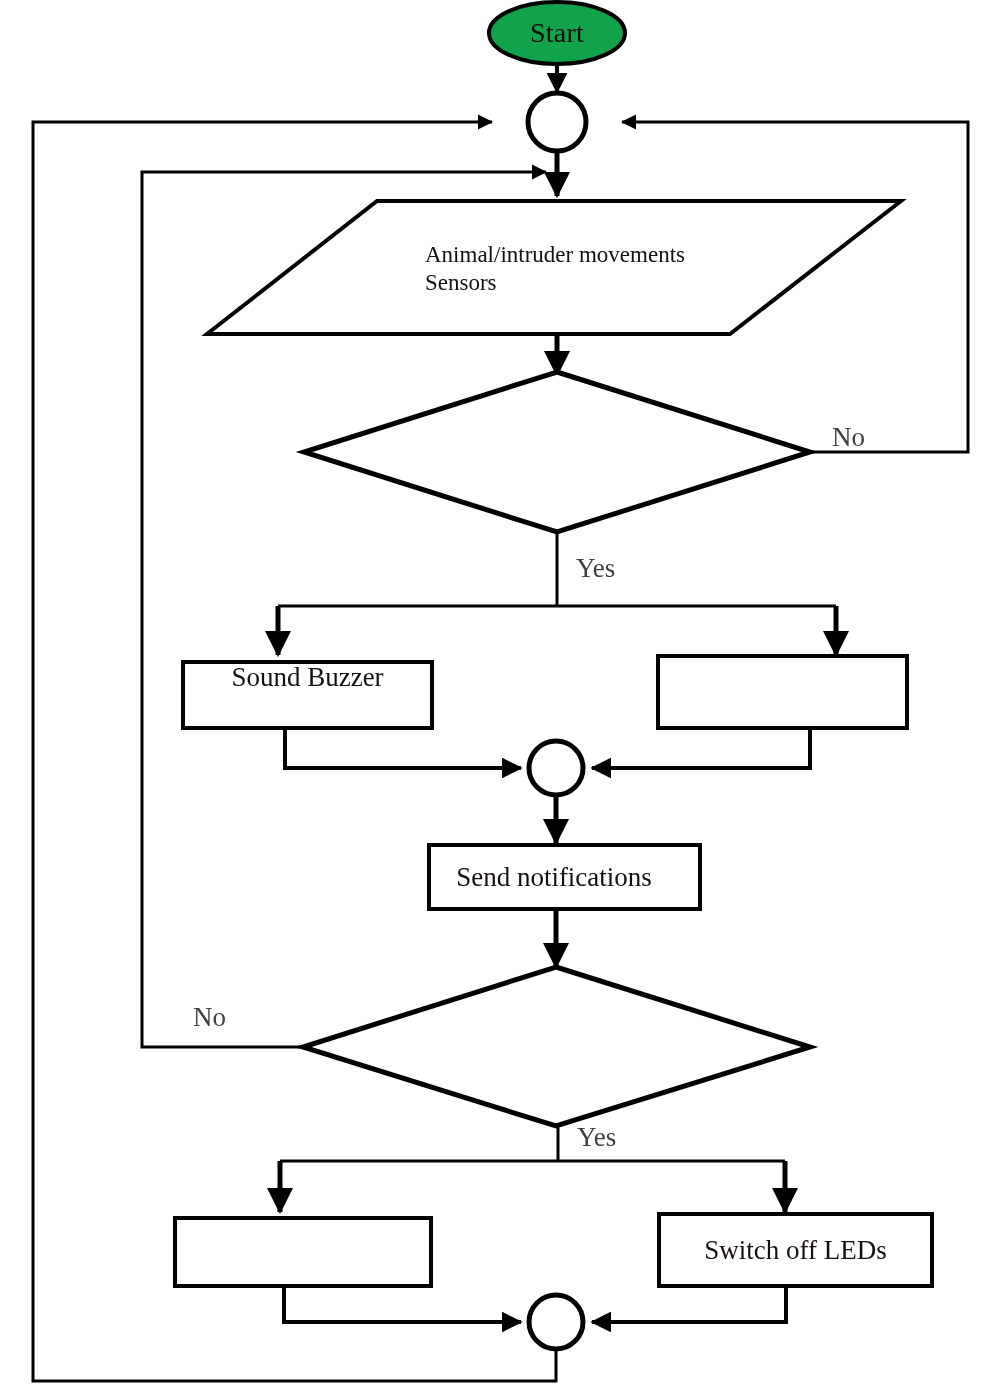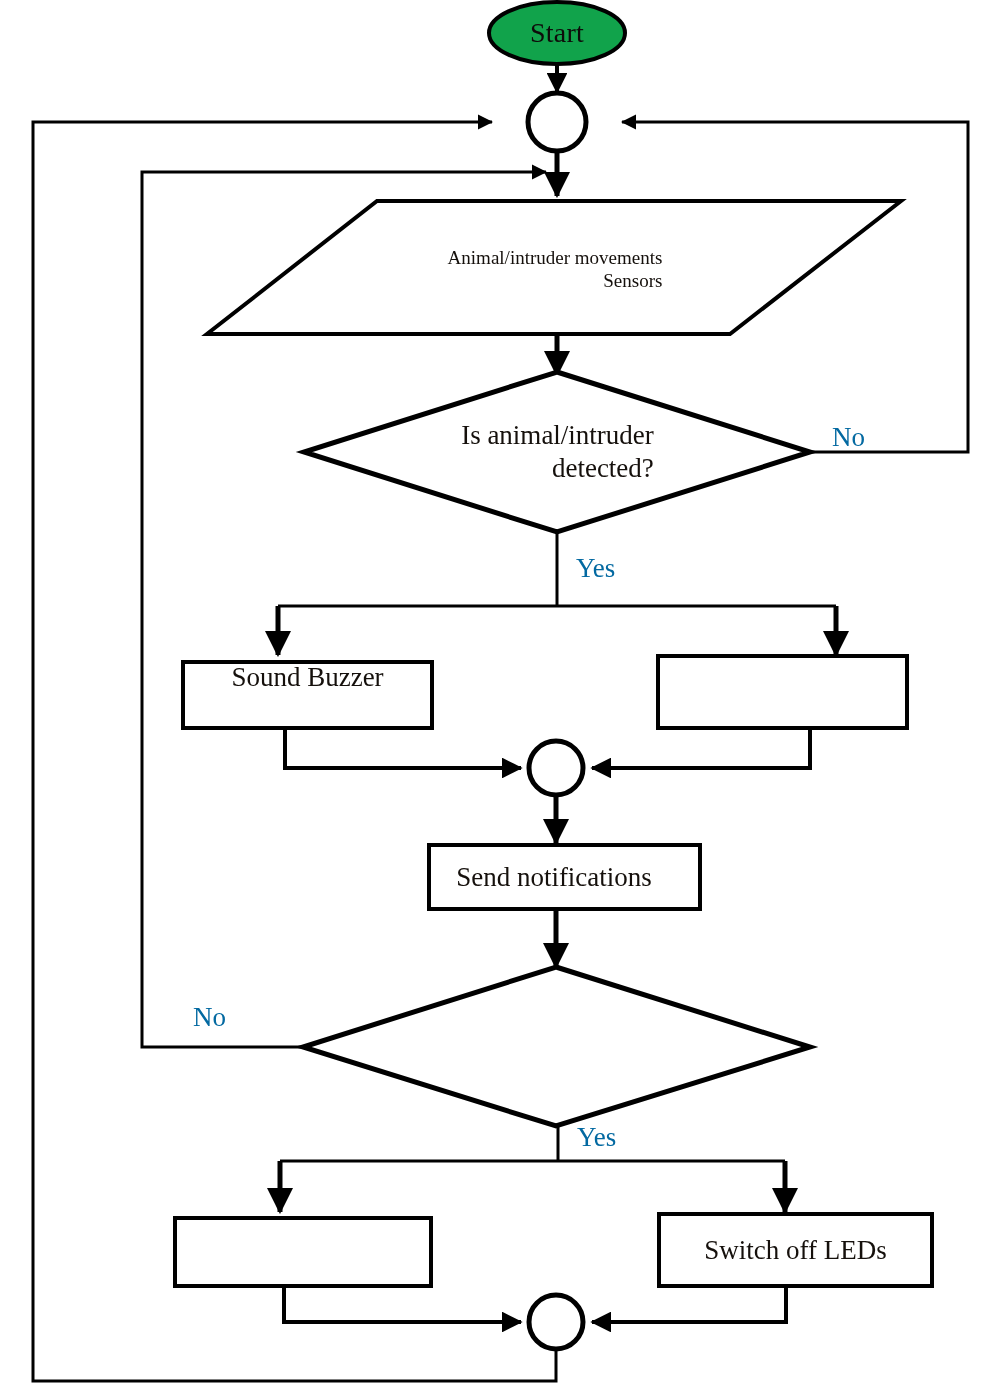--- a/index.html
+++ b/index.html
@@ -22,39 +22,39 @@
     left: 0;
     top: 0;
     width: 990px;
     height: 1400px;
   }
   .node-label {
     position: absolute;
     display: flex;
     align-items: center;
     justify-content: center;
-    text-align: right;
+    text-align: left;
     color: #15100c;
     pointer-events: none;
     line-height: 1.22;
     white-space: pre-line;
   }
   .edge-label {
     position: absolute;
-    color: #0369a1;
+    color: #404040;
     font-size: 27px;
     line-height: 1;
   }
   .start-label {
     color: #0e0c0a;
     font-size: 28px;
     letter-spacing: 0.2px;
   }
   .proc-label { font-size: 27px; }
-  .io-label   { font-size: 19px; }
+  .io-label   { font-size: 23px; }
   .dec-label  { font-size: 27px; }
 </style>
 </head>
 <body>
 
 <div id="flowchart-root">
 
   <svg id="flow-svg" viewBox="0 0 990 1400">
     <defs>
       <marker id="arrow" viewBox="0 0 10 10" refX="9.2" refY="5" markerWidth="5.2" markerHeight="5.2" orient="auto-start-reverse">
@@ -128,22 +128,20 @@
     <path d="M 786 1286 L 786 1322 L 592 1322" fill="none" stroke="#000000" stroke-width="4" marker-end="url(#arrow)"></path>
 
     <circle cx="556" cy="1322" r="27" fill="#ffffff" stroke="#000000" stroke-width="5"></circle>
   </svg>
 
   <div class="node-label start-label" style="left:489px; top:12px; width:136px; height:42px;">Start</div>
 
   <div class="node-label io-label" style="left:330px; top:232px; width:450px; height:74px;">Animal/intruder movements
 Sensors</div>
 
-  <div class="node-label dec-label" style="left:400px; top:413px; width:315px; height:78px;">Is animal/intruder
-detected?</div>
 
   <div class="node-label proc-label" style="left:185px; top:644px; width:245px; height:66px;">Sound Buzzer</div>
 
 
   <div class="node-label proc-label" style="left:431px; top:845px; width:246px; height:64px;">Send notifications</div>
 
 
 
   <div class="node-label proc-label" style="left:661px; top:1214px; width:269px; height:72px;">Switch off LEDs</div>
 

